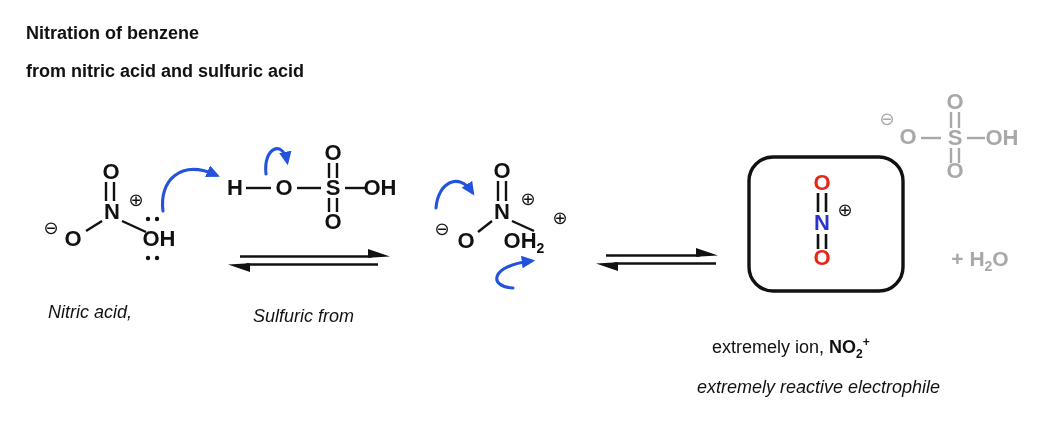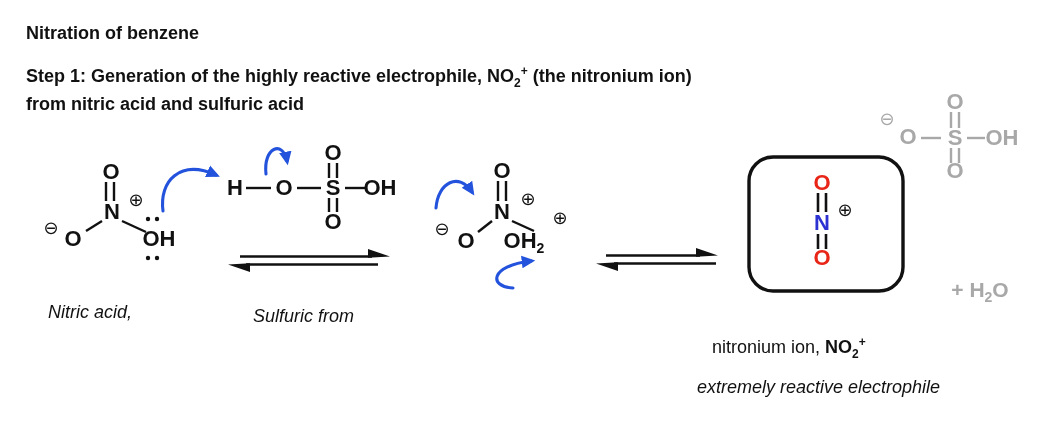--- a/index.html
+++ b/index.html
@@ -16,21 +16,21 @@
   .charge{position:absolute;transform:translate(-50%,-50%);font-size:18px;line-height:1;
           font-weight:normal;}
   .red{color:#e82517;}
   .blueN{color:#2c32d2;}
   .gray{color:#a8a8a8;}
   .caption{position:absolute;font-size:18px;font-style:italic;line-height:21px;white-space:nowrap;text-align:right;}
   .caption sub{font-size:12px;}
   .plain-caption{position:absolute;font-size:18px;line-height:21px;white-space:nowrap;}
   .plain-caption sub,.plain-caption sup{font-size:12px;}
   .water{position:absolute;transform:translate(-50%,-50%);font-weight:bold;font-size:21px;
-         white-space:nowrap;margin-top:31px;}
+         white-space:nowrap;}
   .water sub{font-size:14px;line-height:0;}
 </style>
 </head>
 <body>
 
 <div class="page">
 
   <svg class="layer" width="1044" height="434" viewBox="0 0 1044 434">
     <defs>
       <marker id="ah" viewBox="0 0 10 10" refX="6.5" refY="5" markerWidth="4.6" markerHeight="4.6" orient="auto">
@@ -103,21 +103,20 @@
     <g stroke="#2353dc" stroke-width="3.1" fill="none" stroke-linecap="round">
       <path d="M163,211 C159,181 180,159 216,175" marker-end="url(#ah)"></path>
       <path d="M266,174 C263,147 283,140 287,161" marker-end="url(#ah)"></path>
       <path d="M436,208 C438,182 459,172 472,192" marker-end="url(#ah)"></path>
       <path d="M513,288 C489,287 489,266 531,261" marker-end="url(#ah)"></path>
     </g>
   </svg>
 
   <div class="hdr-title">Nitration of benzene</div>
   <div class="step">
-    <div><span>Step 1: Generation of the highly reactive electrophile, NO</span><sub>2</sub><sup>+</sup><span> (the nitronium ion)</span></div>
     <div>from nitric acid and sulfuric acid</div>
   </div>
 
   <div class="layer">
     <span class="atom" style="left:111px;top:172px">O</span>
     <span class="atom" style="left:112px;top:212px">N</span>
     <span class="charge" style="left:136px;top:200px">⊕</span>
     <span class="charge" style="left:51px;top:228px">⊖</span>
     <span class="atom" style="left:73px;top:239px">O</span>
     <span class="atom" style="left:159px;top:239px">OH</span>
@@ -156,16 +155,16 @@
     <span class="atom gray" style="left:1002px;top:138px">OH</span>
     <span class="atom gray" style="left:955px;top:102px">O</span>
     <span class="atom gray" style="left:955px;top:171px">O</span>
     <span class="water gray" style="left:980px;top:259px"><span>+ H</span><sub>2</sub><span>O</span></span>
   </div>
 
   <div class="caption" style="left:48px;top:302px">
     <div>Nitric acid,</div>
   </div>
   <div class="caption" style="left:253px;top:306px">Sulfuric from</div>
-  <div class="plain-caption" style="left:712px;top:332px"><span>nitronium ion, </span><b><span>NO</span><sub>2</sub><sup>+</sup></b></div>
+  <div class="plain-caption" style="left:712px;top:332px"><span>extremely ion, </span><b><span>NO</span><sub>2</sub><sup>+</sup></b></div>
   <div class="caption" style="left:697px;top:377px">extremely reactive electrophile</div>
 
 </div>
 
 </body></html>

